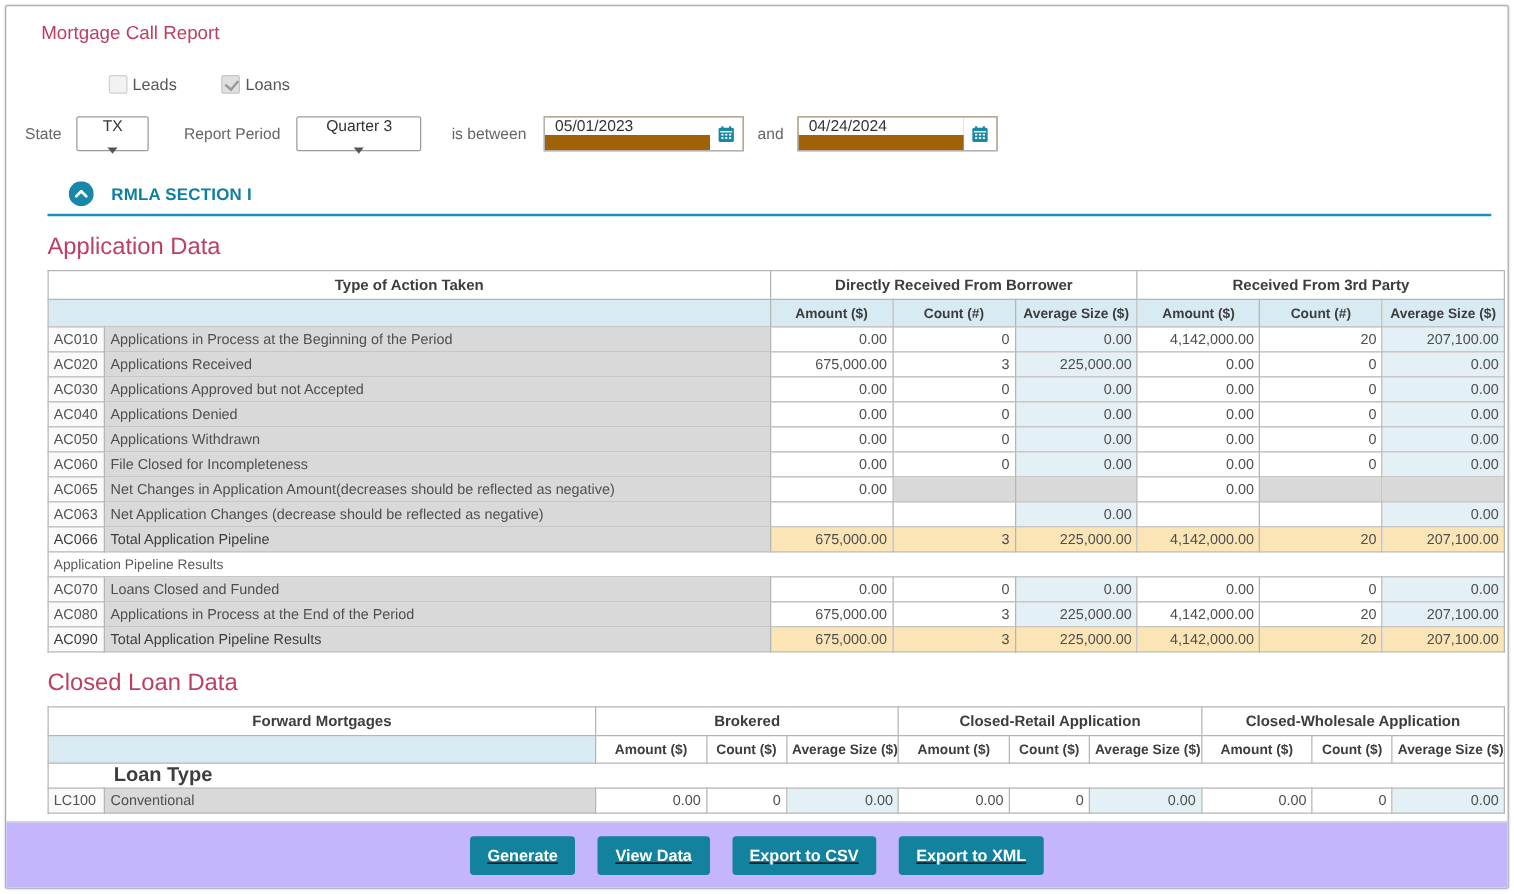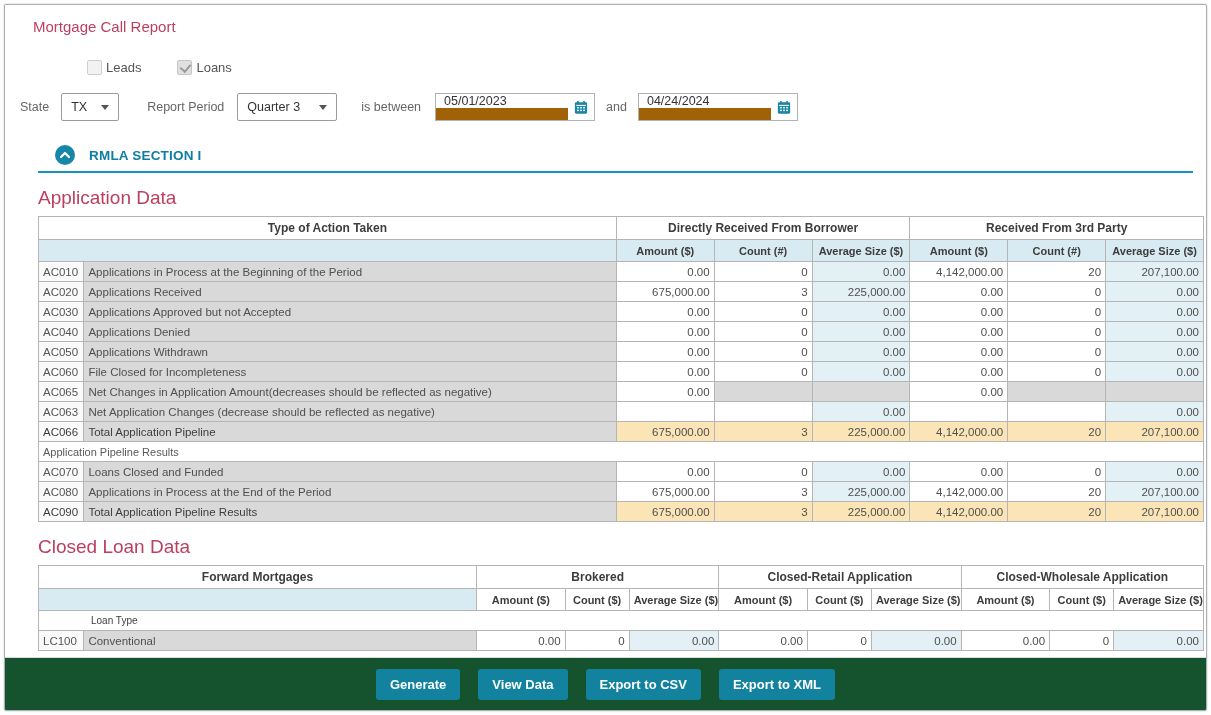--- a/index.html
+++ b/index.html
@@ -14,21 +14,21 @@
 
   .cb-row { display:flex; align-items:center; gap:36px; margin:25px 0 0 82px; font-size:13px; color:#555; }
   .cb-item { display:flex; align-items:center; gap:4px; }
   .cb { width:15px; height:15px; border:1px solid #cfcfcf; background:#f2f2f2; border-radius:2px; position:relative; }
   .cb.checked { background:#e0e0e0; border-color:#c6c6c6; }
   .cb.checked::after { content:""; position:absolute; left:4px; top:1px; width:5px; height:8px;
                        border:solid #9a9a9a; border-width:0 2px 2px 0; transform:rotate(40deg); }
 
   .filter-row { display:flex; align-items:center; margin:18px 0 0 15px; font-size:12.5px; color:#666; }
   .sel { display:inline-flex; align-items:center; justify-content:space-between; gap:10px; height:28px;
-         border:1px solid #9b9b9b; border-radius:2px; background:#fff; color:#333; padding:0 9px; font-size:12.5px; }
+         border:1px solid #9b9b9b; border-radius:2px; background:#fff; color:#333; padding:0 9px; font-size:12.5px;flex-direction:column; }
   .caret { width:0; height:0; border-left:4px solid transparent; border-right:4px solid transparent; border-top:5px solid #555; }
   .datebox { display:flex; align-items:flex-start; width:160px; height:28px; border:1px solid #b2b2b2; background:#a16207; }
   .datebox input { flex:1; min-width:0; border:none; outline:none; font-family:inherit; font-size:12.5px; color:#333; padding:0 8px; }
   .cal-btn { width:26px; height:100%; display:flex; align-items:center; justify-content:center; background:#fff; border:none; cursor:pointer; }
 
   .section-head { display:flex; align-items:center; gap:14px; margin:24px 0 0 50px; }
   .collapse-btn { width:20px; height:20px; border:none; padding:0; background:transparent; cursor:pointer; }
   .section-title { color:#0f7ea4; font-weight:700; font-size:13.5px; letter-spacing:.2px; }
   .section-rule { border:none; border-top:2px solid #1793ba; margin:6px 13px 0 33px; }
 
@@ -40,23 +40,23 @@
   table.rpt thead tr.sh th { font-size:11px; height:22px; }
   th.sub-blue { background:#d8eaf2 !important; border-color:#b7cdd6; }
   td.code { background:#fafafa; color:#555; }
   td.desc { background:#d9d9d9; padding-left:5px; }
   td.w { background:#fff; text-align:right; }
   td.b { background:#e3f0f5; text-align:right; border-color:#b9d2da; }
   td.g { background:#d9d9d9; }
   td.t { background:#fbe5b6; text-align:right; border-color:#ddc28c; }
   tr.total td.code, tr.total td.desc { font-weight:400; color:#3d3d3d; }
   td.section-row { background:#fff; color:#5a5a5a; font-size:11px; padding-left:6px; }
-  td.section-row.bold { font-weight:400; font-size:10px; color:#3d3d3d; padding-left:52px; }
-
-  .footer { height:53px; background:#14532d; border-top:1px solid #d9dbdb; display:flex; align-items:center; justify-content:center; gap:18px; }
+  td.section-row.bold { font-weight:700; font-size:16px; color:#3d3d3d; padding-left:52px; }
+
+  .footer { height:53px; background:#c4b5fd; border-top:1px solid #d9dbdb; display:flex; align-items:center; justify-content:center; gap:18px;text-decoration:underline; }
   .btn { background:#12829e; color:#fff; border:none; border-radius:3px; font-family:inherit;
          font-size:13px; font-weight:700; padding:8px 14px; cursor:pointer; }
 </style>
 </head>
 <body>
 
 <div class="frame">
   <div class="content">
 
     <h1 class="page-title">Mortgage Call Report</h1>

